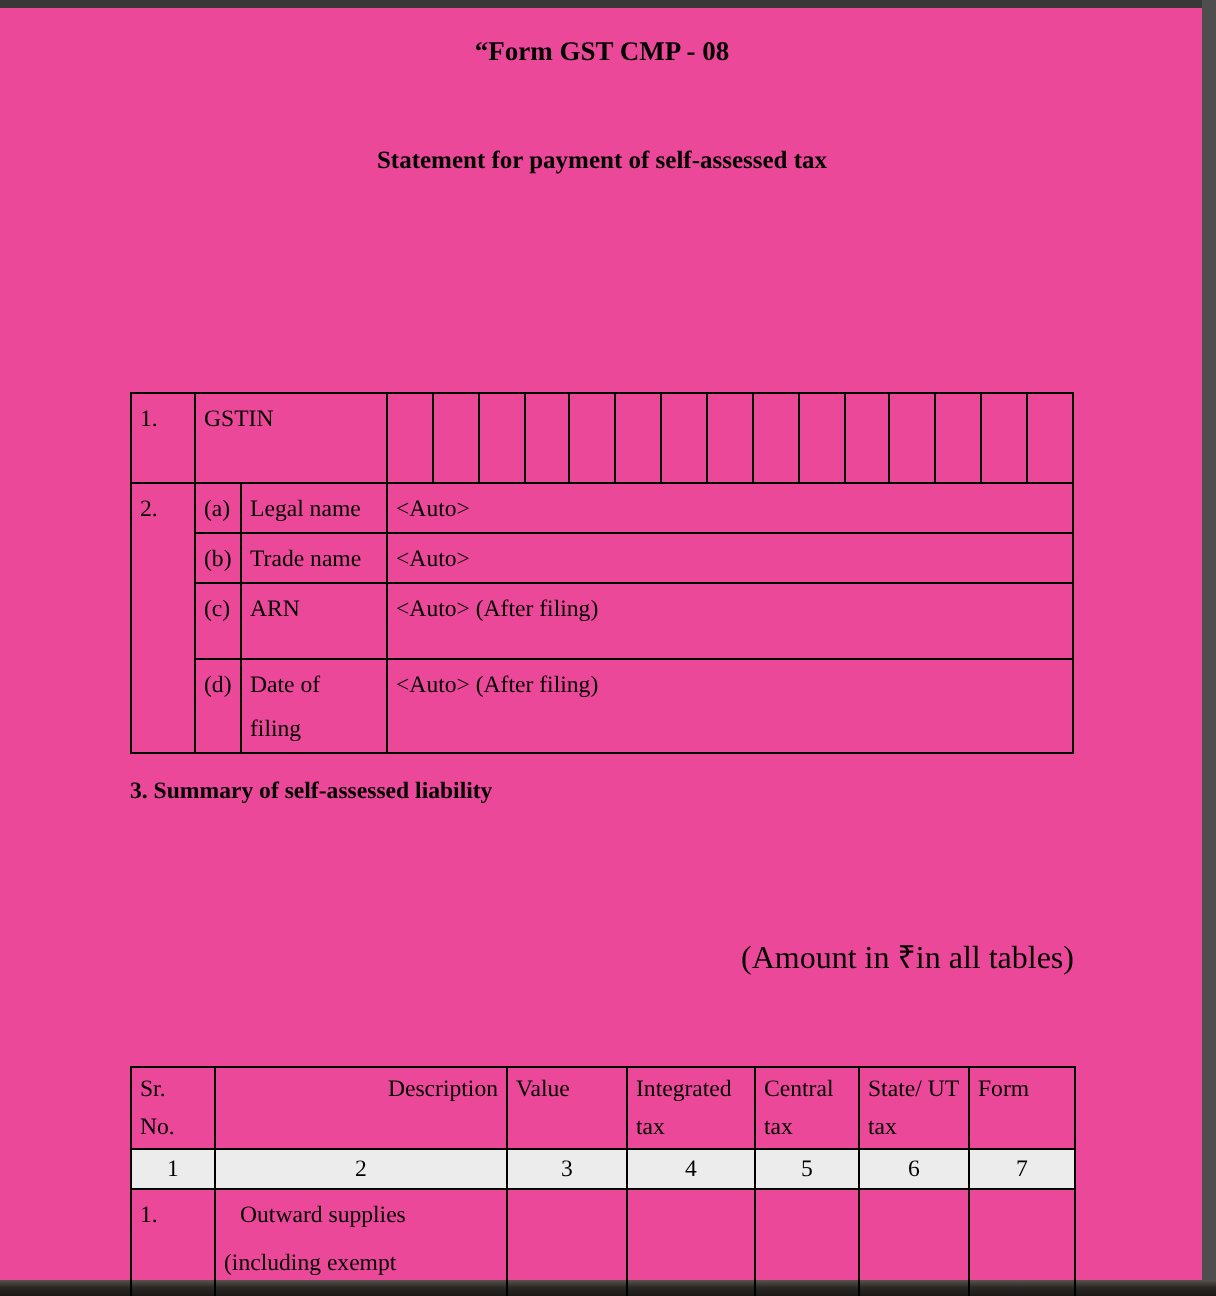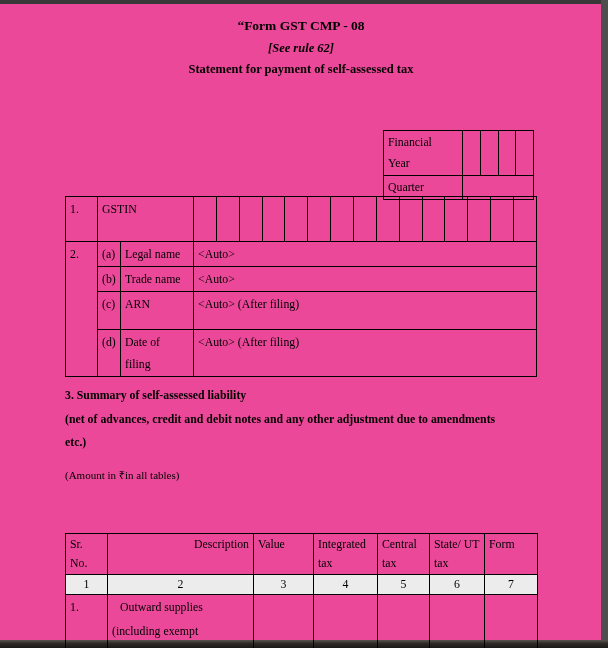--- a/index.html
+++ b/index.html
@@ -16,21 +16,21 @@
   }
   
   .edge-top{position:absolute;left:0;top:0;width:608px;height:4px;background:#383838;}
   .edge-right{position:absolute;right:0;top:0;width:7px;height:648px;background:#4e4e4e;}
   .edge-bottom{position:absolute;left:0;bottom:0;width:608px;height:8px;
     background:linear-gradient(to bottom,#5a544f 0%,#2d2826 45%,#1b1917 100%);}
 
   .center-line{position:absolute;left:0;width:602px;text-align:center;}
   .title{top:18px;font-size:13.5px;font-weight:bold;}
   .rule-ref{top:41px;font-size:12.5px;font-weight:bold;font-style:italic;}
-  .heading{top:62px;font-size:12.5px;font-weight:bold;font-family:Liberation Serif, serif;}
+  .heading{top:73px;font-size:12.5px;font-weight:bold;font-family:Liberation Serif, serif;}
 
   table.t{border-collapse:collapse;table-layout:fixed;position:absolute;}
   table.t td{border:1px solid #000;vertical-align:top;padding:1px 4px;overflow:hidden;font-size:11.8px;}
   .preline{white-space:pre-line;}
 
   
   .fy-table{left:383px;top:130px;width:151px;}
   .fy-table td{line-height:21px;}
   .fy-table tr.r1{height:42px;}
   .fy-table tr.r2{height:24px;}
@@ -40,22 +40,22 @@
   .main-table td{line-height:22px;}
   .main-table tr.r-gstin{height:45px;}
   .main-table tr.r-a{height:23px;}
   .main-table tr.r-b{height:23px;}
   .main-table tr.r-c{height:38px;}
   .main-table tr.r-d{height:45px;}
 
   
   .sec3{position:absolute;left:65px;top:384px;width:505px;font-weight:bold;
     font-size:11.8px;line-height:23.5px;}
-  .amount-note{position:absolute;left:65px;top:467px;width:472px;text-align:left;
-    font-size:11px;}
+  .amount-note{position:absolute;left:65px;top:467px;width:472px;text-align:right;
+    font-size:16px;}
 
   
   .sum-table{left:65px;top:501px;width:472px;margin-top:32px;}
   .sum-table td{line-height:19px;}
   .sum-table tr.hdr{height:39px;}
   .sum-table tr.nums{height:20px;}
   .sum-table tr.nums td{background:#ececec;text-align:center;line-height:17px;vertical-align:middle;padding:0 2px;}
   .sum-table tr.data{height:71px;}
   .sum-table td.c{text-align:right;}
   .sum-table tr.data td{line-height:23.5px;}
@@ -64,46 +64,22 @@
 </head>
 <body>
 
 <div class="screen">
 
   <div class="edge-top"></div>
   <div class="edge-right"></div>
   <div class="edge-bottom"></div>
 
   <div class="center-line title">“Form GST CMP - 08</div>
-  <div class="center-line rule-ref">[See rule 62]</div>
   <div class="center-line heading">Statement for payment of self-assessed tax</div>
 
-  <table class="t fy-table">
-    <colgroup>
-      <col style="width:79px">
-        <col>
-        <col>
-        <col>
-        <col>
-    </colgroup>
-    <tbody>
-        <tr class="r1">
-      <td class="preline">Financial
-Year</td>
-      <td></td>
-      <td></td>
-      <td></td>
-      <td></td>
-    </tr>
-    <tr class="r2">
-      <td>Quarter</td>
-      <td colspan="4"></td>
-    </tr>
-  </tbody>
-    </table>
 
   <table class="t main-table">
     <colgroup>
       <col style="width:32px">
         <col style="width:23px">
         <col style="width:73px">
       <col>
         <col>
         <col>
         <col>
@@ -159,22 +135,20 @@
       <td>(d)</td>
       <td class="preline">Date of
 filing</td>
       <td colspan="15">&lt;Auto&gt; (After filing)</td>
     </tr>
   </tbody>
     </table>
 
   <div class="sec3">
     <div>3. Summary of self-assessed liability</div>
-    <div class="preline">(net of advances, credit and debit notes and any other adjustment due to amendments
-etc.)</div>
   </div>
 
   <div class="amount-note">(Amount in ₹in all tables)</div>
 
   <table class="t sum-table">
     <colgroup>
       <col style="width:42px">
         <col style="width:146px">
         <col style="width:60px">
       <col style="width:64px">

